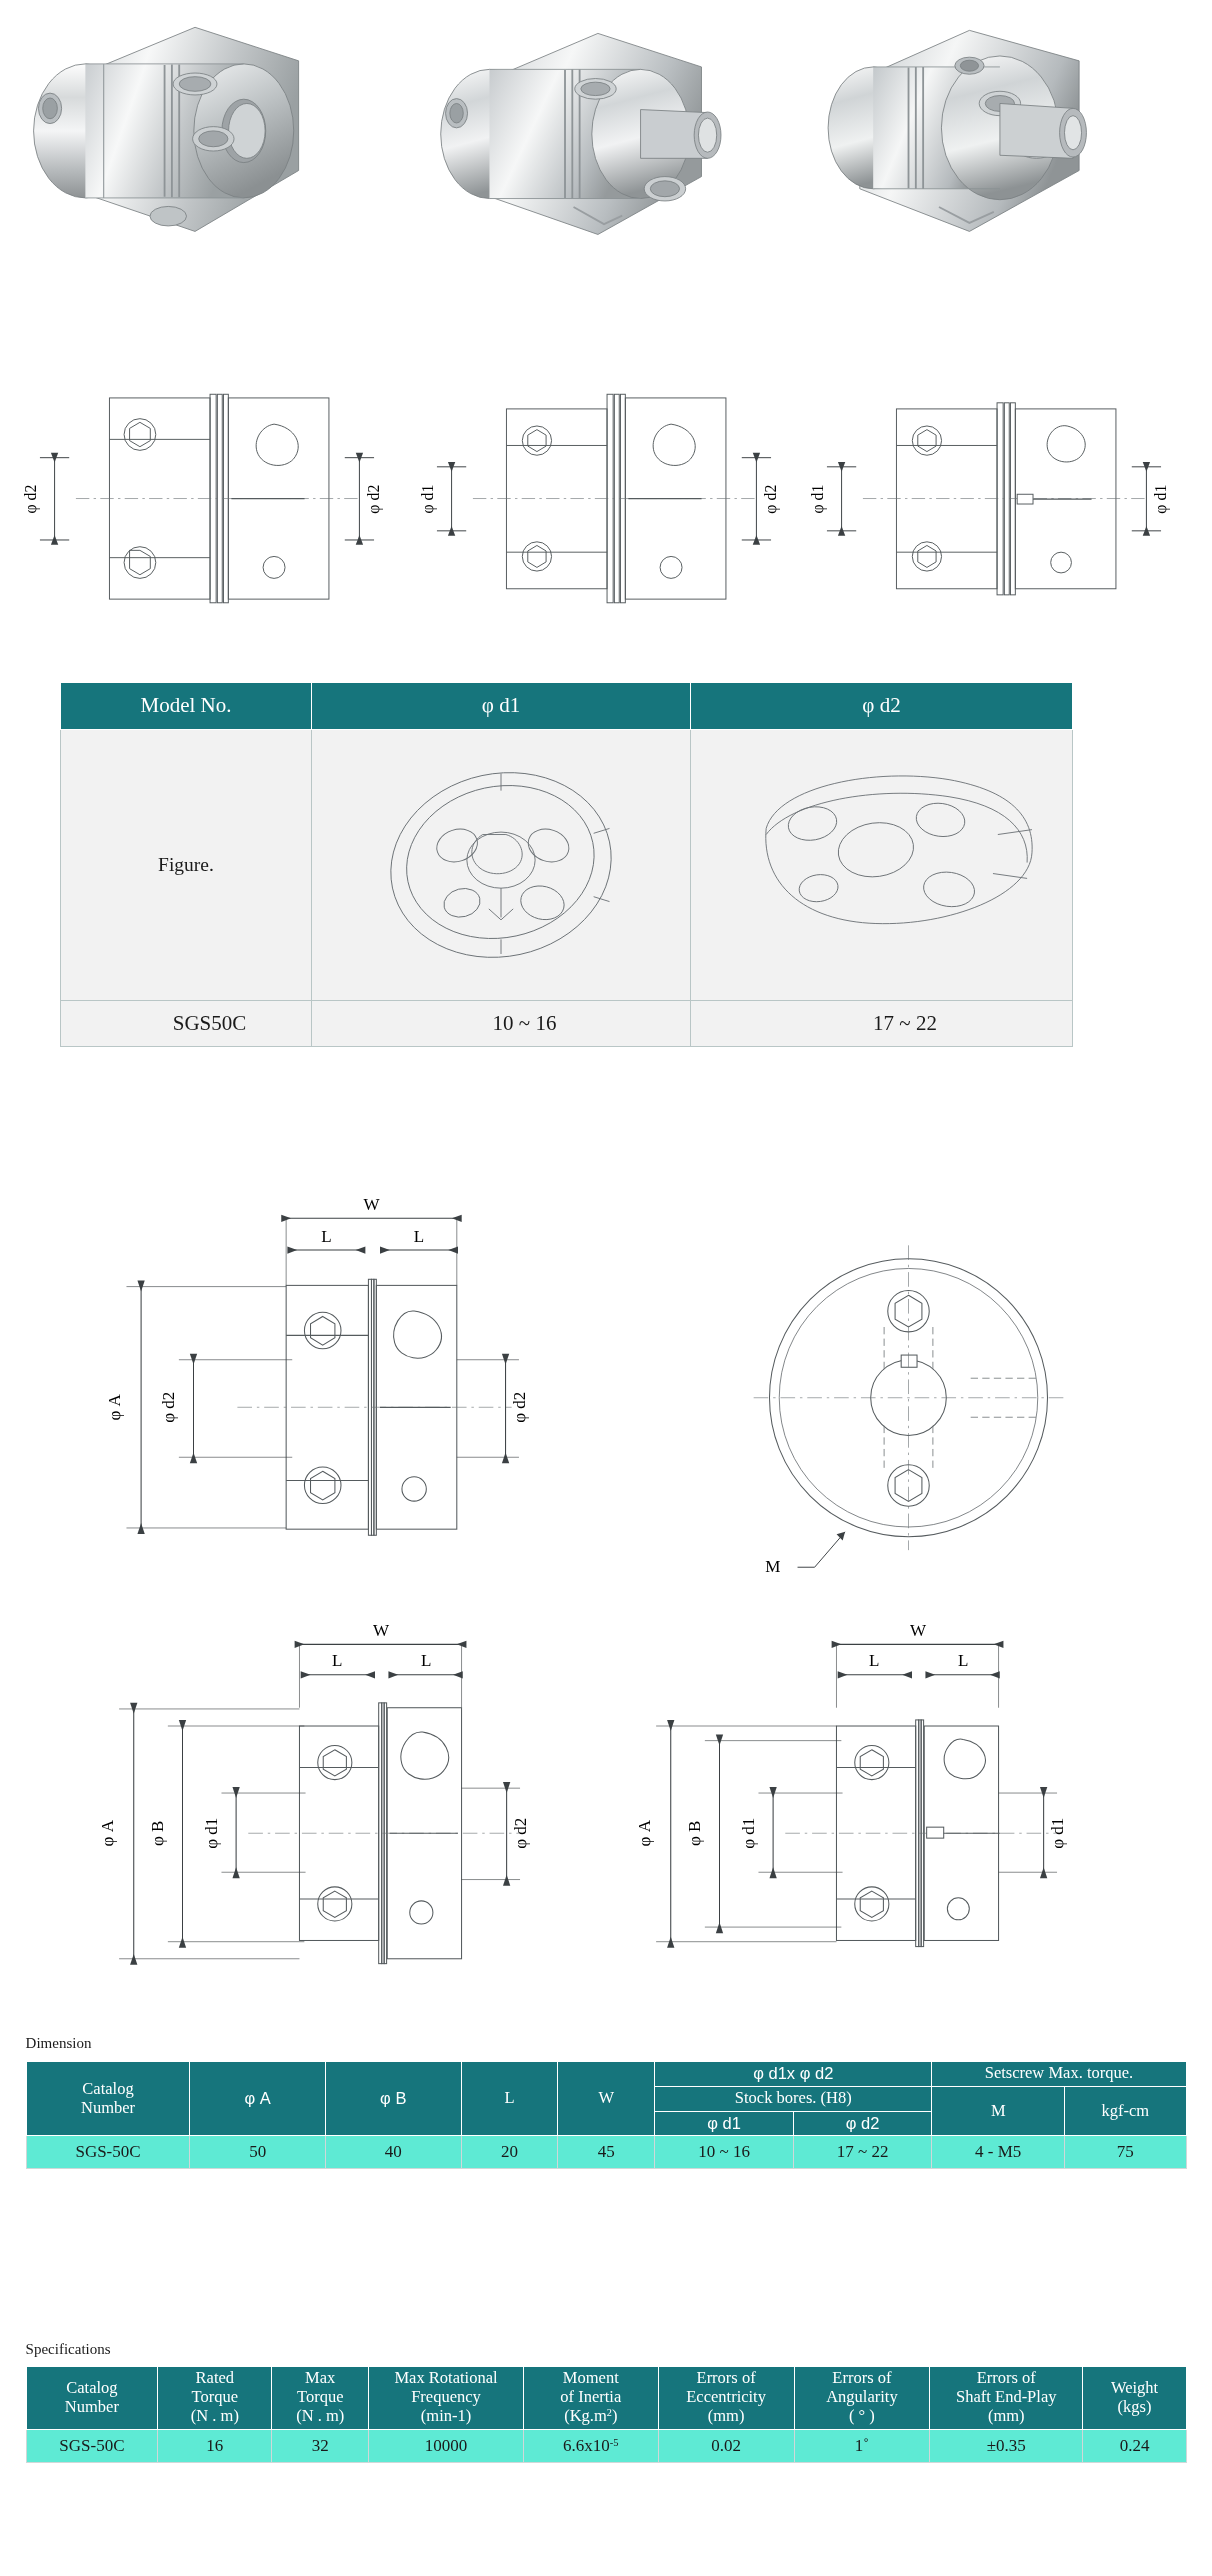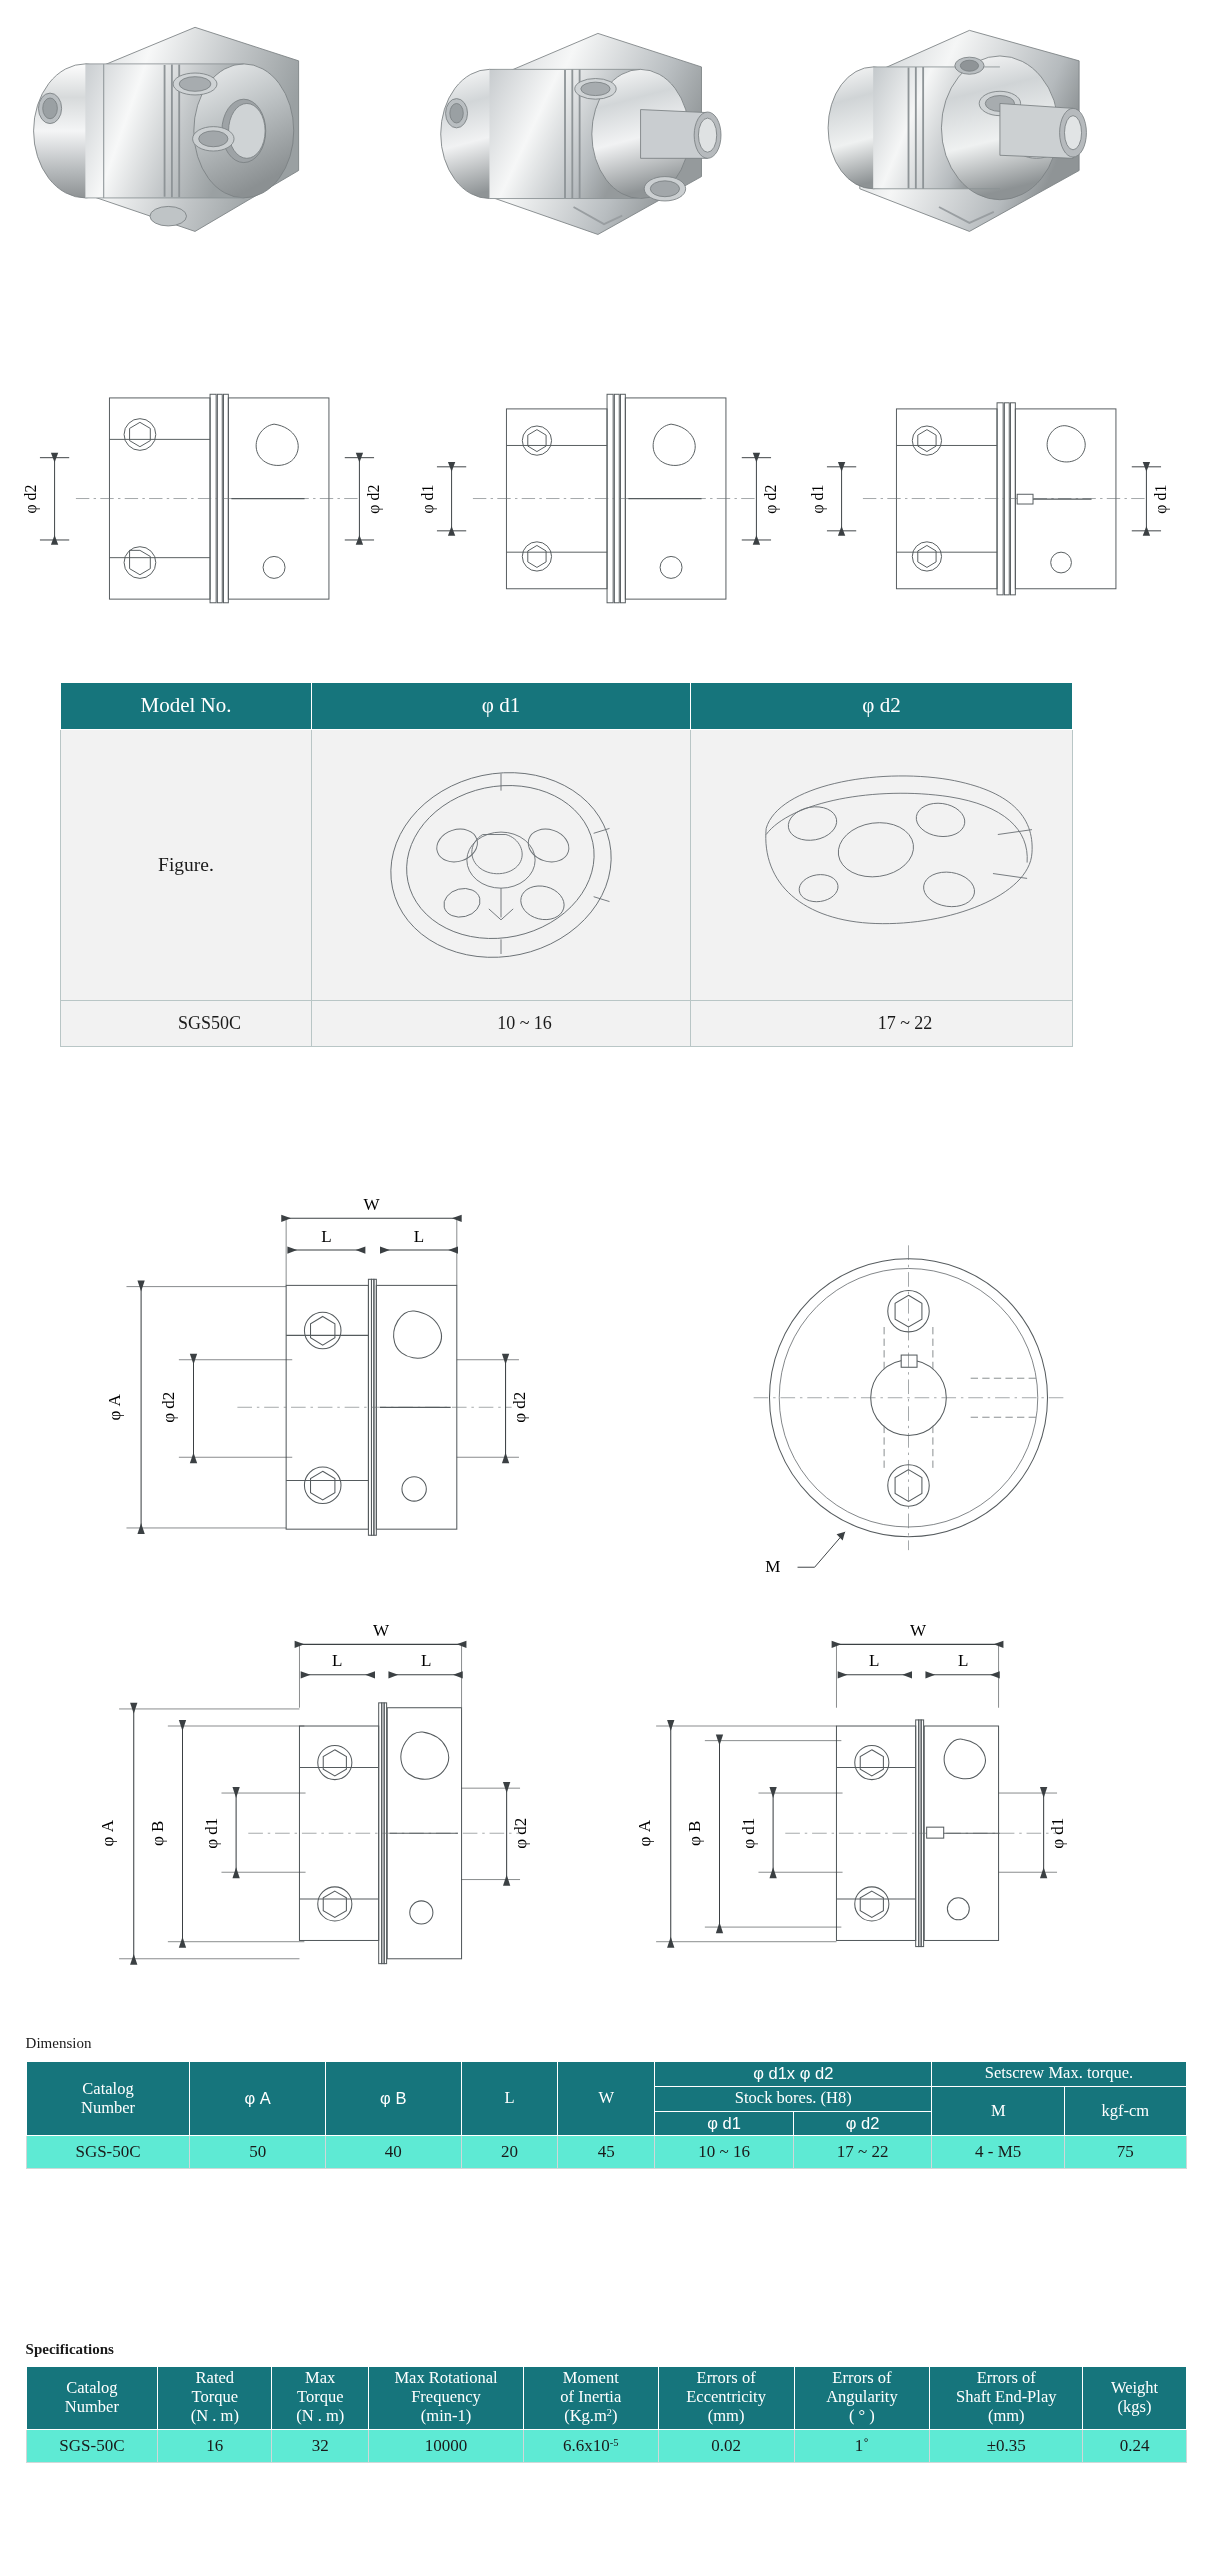--- a/index.html
+++ b/index.html
@@ -52,21 +52,21 @@
     padding: 9.8px 0 11px 0;
     border: 0.6px solid #ffffff;
   }
   .figtable td {
     border: 0.6px solid #b9c6c6;
     font-size: 19.5px;
     text-align: center;
     vertical-align: middle;
   }
   .figtable td.figcell { height: 268px; }
-  .figtable td.modelrow { height: 43px; font-size: 18px; padding-left: 48px; }
+  .figtable td.modelrow { height: 43px; font-size: 21px; padding-left: 48px; }
 
   
   .tbl-caption {
     position: absolute;
     font-size: 15px;
     left: 25.6px;
   }
   table.spec {
     position: absolute;
     border-collapse: collapse;
@@ -612,21 +612,21 @@
       <td>20</td>
       <td>45</td>
       <td>10 ~ 16</td>
       <td>17 ~ 22</td>
       <td>4 - M5</td>
       <td>75</td>
     </tr>
   </tbody>
     </table>
 
-  <div class="tbl-caption" style="top:2341px;font-weight:bold;">Specifications</div>
+  <div class="tbl-caption" style="top:2341px;">Specifications</div>
 
   <table class="spec" style="left:25.6px; top:2366px; width:1161px;">
     <tbody>
         <tr>
       <th style="width:128px;">
         <span>Catalog</span><br>
         <span>Number</span>
       </th>
       <th style="width:110px;">
         <span>Rated</span><br>

